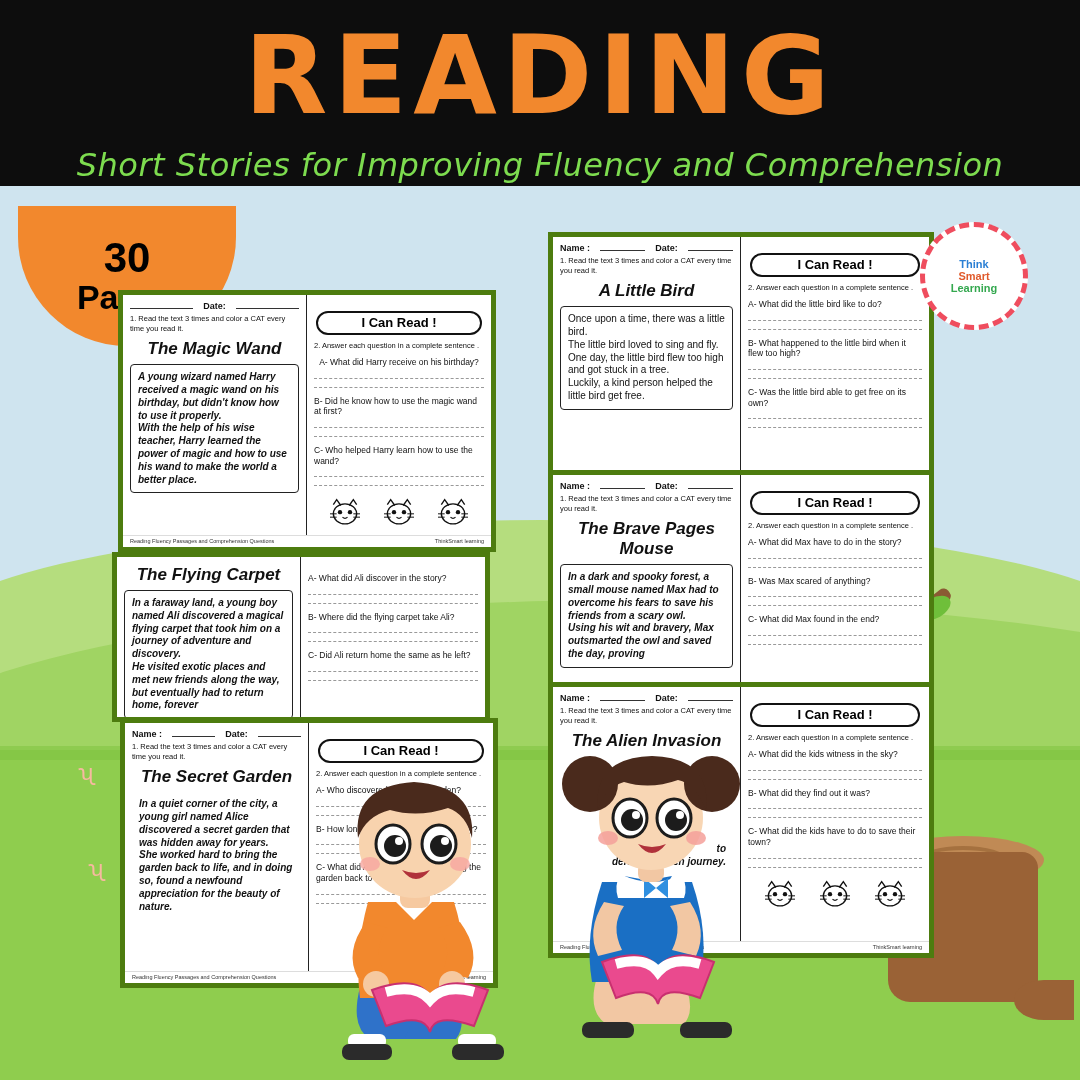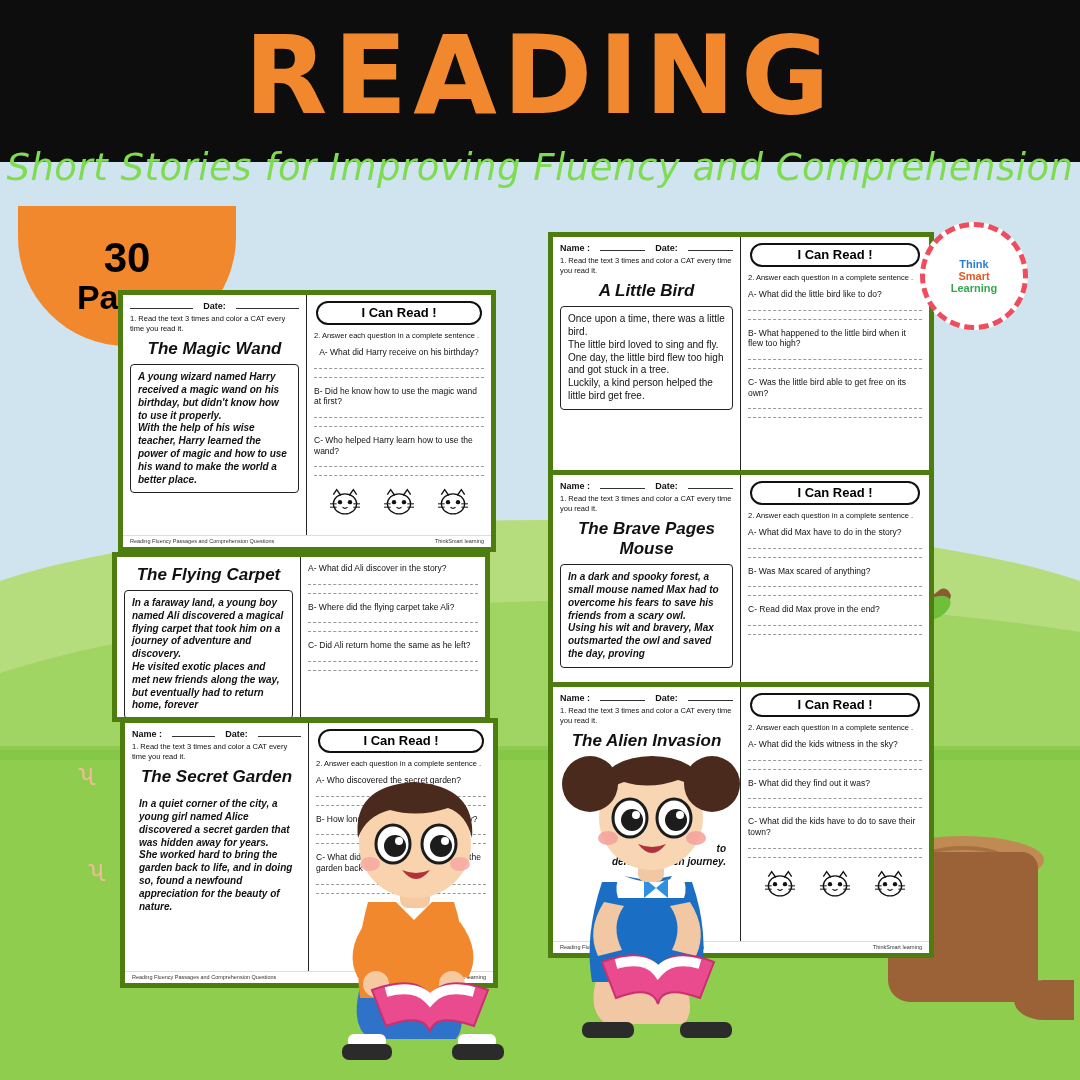--- a/index.html
+++ b/index.html
@@ -61,30 +61,30 @@
   .stump-root {
     position: absolute; right: 6px; bottom: 60px; width: 60px; height: 40px;
     background: #9a6236; border-radius: 50% 0 0 50%;
   }
 
   
   .sprout { position: absolute; color: #f7b9a0; font-size: 22px; }
 
   
   .banner {
-    position: absolute; left: 0; top: 0; width: 1080px; height: 162px;
+    position: absolute; left: 0; top: 0; width: 1080px; height: 186px;
     background: #0d0d0d; z-index: 5;
   }
   .banner-title {
     text-align: center; color: #f2882d; font-weight: 800;
     font-size: 108px; letter-spacing: 6px; line-height: 1;
     padding-top: 22px; font-family: "DejaVu Sans", sans-serif;
   }
   .banner-sub {
-    text-align: center; color: #7ddc4f; font-size: 37px; letter-spacing: 0.5px;
+    text-align: center; color: #7ddc4f; font-size: 32px; letter-spacing: 0.5px;
     padding-top: 16px; font-style: italic; font-family: "DejaVu Sans", sans-serif;
   }
 
   
   .badge {
     position: absolute; left: 18px; top: 206px; width: 218px; height: 140px;
     background: #f2882d; border-radius: 0 0 130px 130px; z-index: 6;
     display: flex; flex-direction: column; align-items: center; justify-content: center;
     color: #000000; font-weight: 700;
   }
@@ -107,21 +107,21 @@
   .logo-text .l2 { color: #e05a2b; }
   .logo-text .l3 { color: #34a84f; }
 
   
   .sheet {
     position: absolute; background: #ffffff; border: 5px solid #4d7c0f;
     display: flex; flex-direction: column; overflow: hidden; z-index: 7;
   }
   .sheet-body { flex: 1; display: flex; }
   .col-left { width: 50%; padding: 6px 7px 0 7px; border-right: 1px solid #222; }
-  .col-right { width: 50%; padding: 6px 7px 0 7px; }
+  .col-right { width: 50%; padding: 16px 7px 0 7px; }
 
   .name-row {
     display: flex; gap: 10px; font-size: 9px; font-weight: 700; color: #111;
     padding-bottom: 3px;
   }
   .name-row .lbl { white-space: nowrap; }
   .name-row .line { flex: 1; border-bottom: 1px solid #333; margin-bottom: 2px; }
 
   .instruction { font-size: 7.5px; color: #111; line-height: 1.35; margin-bottom: 5px; }
 
@@ -323,21 +323,21 @@
       <div class="q">A- What did Max have to do in the story?</div>
       <div class="q-lines">
           <div class="q-line"></div>
           <div class="q-line"></div>
         </div>
       <div class="q">B- Was Max scared of anything?</div>
       <div class="q-lines">
           <div class="q-line"></div>
           <div class="q-line"></div>
         </div>
-      <div class="q">C- Read did Max prove in the end?</div>
+      <div class="q">C- What did Max found in the end?</div>
       <div class="q-lines">
           <div class="q-line"></div>
           <div class="q-line"></div>
         </div>
     </div>
   </div>
 </div>
 
 <div class="sheet" style="left:112px;top:552px;width:378px;height:170px;">
   <div class="sheet-body">

